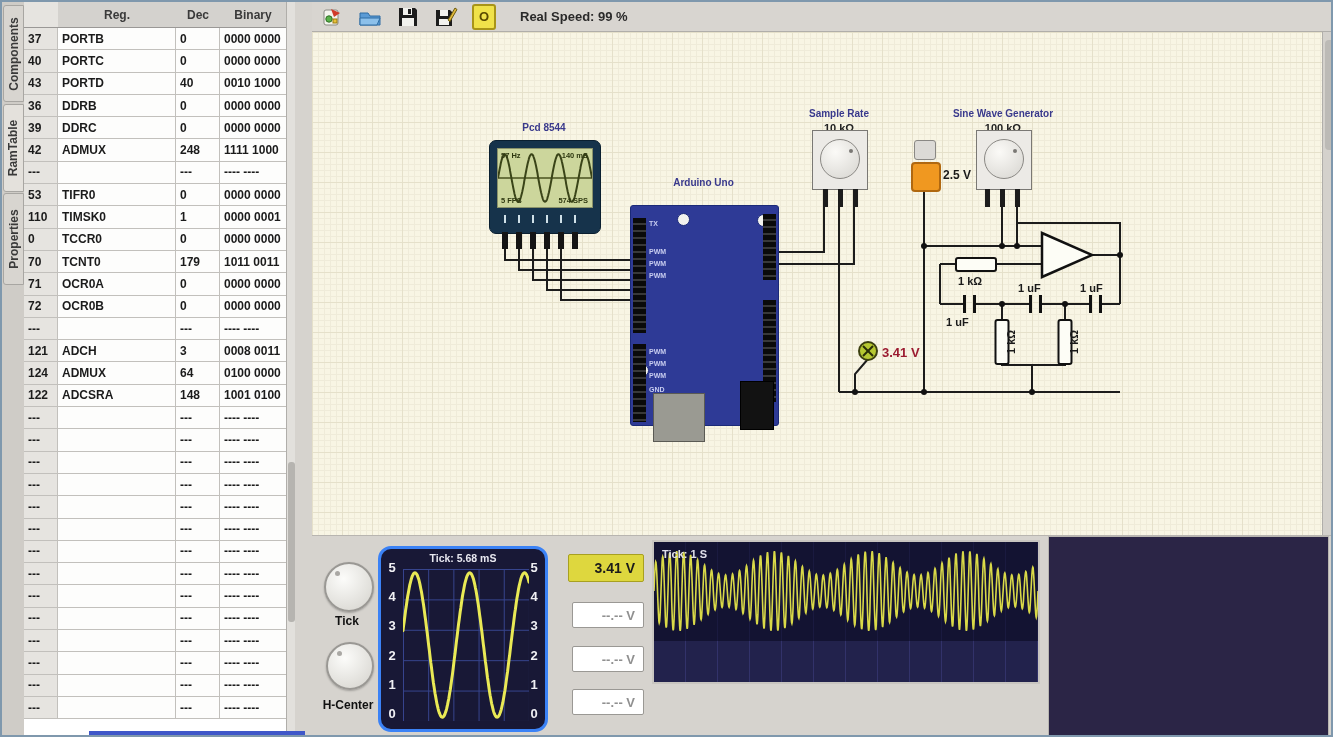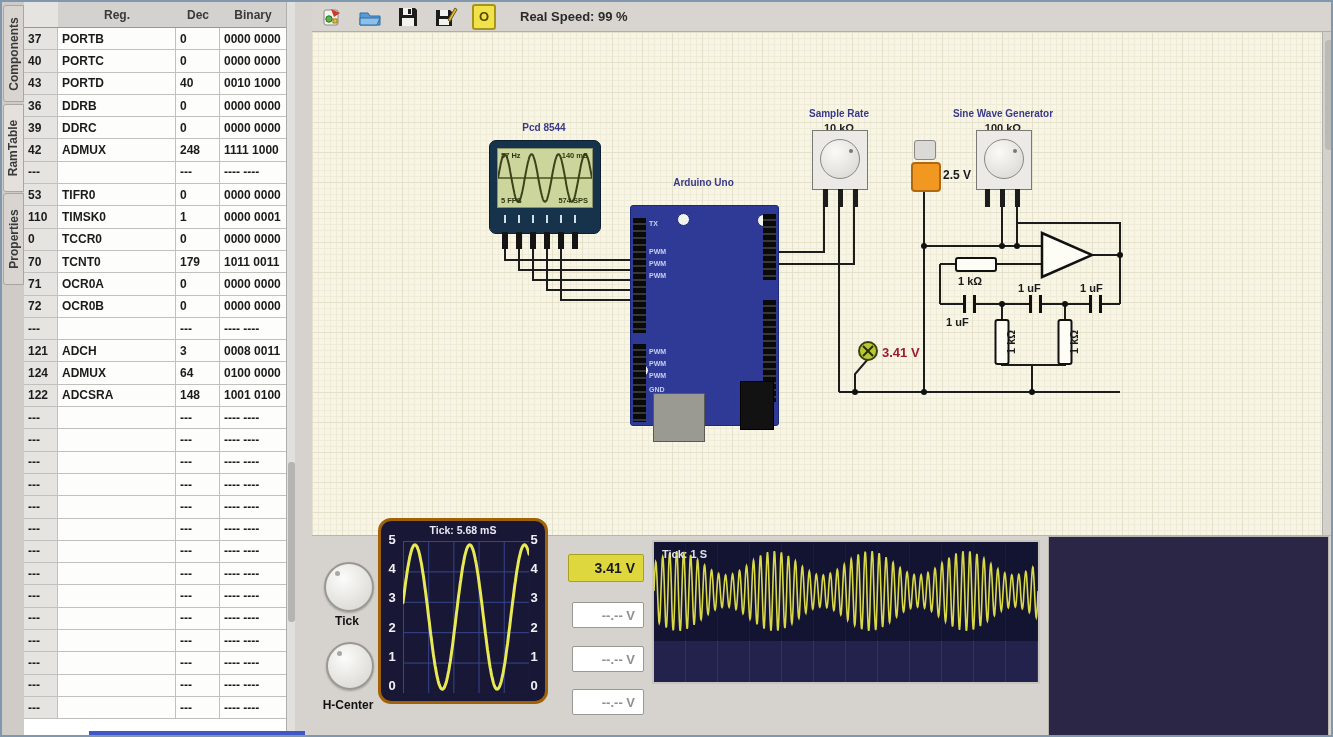--- a/index.html
+++ b/index.html
@@ -64,21 +64,21 @@
   .potleg{position:absolute;width:5px;height:18px;background:#1c1c1c;top:58px;}
   .vsrc-btn{position:absolute;left:912px;top:138px;width:20px;height:18px;background:#dcdad6;border:1px solid #8a8884;border-radius:3px;}
   .vsrc{position:absolute;left:909px;top:160px;width:26px;height:26px;background:#f09820;border:2px solid #b06810;border-radius:4px;}
   .vsrc-label{position:absolute;left:941px;top:166px;font-size:12px;font-weight:700;color:#1a1a1a;}
   
   .bottompanel{position:absolute;left:310px;top:533px;width:1023px;height:204px;background:#d6d3ce;border-top:1px solid #b8b5b0;}
   .knob{position:absolute;border-radius:50%;background:radial-gradient(circle at 38% 32%,#fcfcfa,#d4d2cc);
         border:2px solid #9a9894;box-shadow:0 1px 2px rgba(0,0,0,.25);}
   .knob::after{content:"";position:absolute;left:9px;top:7px;width:5px;height:5px;border-radius:50%;background:#aaa8a4;}
   .knoblabel{position:absolute;font-size:12px;font-weight:700;color:#111;text-align:center;}
-  .scope{position:absolute;left:376px;top:516px;width:170px;height:186px;background:#181836;border:3px solid #a16207;border-radius:13px;box-sizing:border-box;}
+  .scope{position:absolute;left:376px;top:544px;width:170px;height:186px;background:#181836;border:3px solid #3b82f6;border-radius:13px;box-sizing:border-box;}
   .scopetitle{position:absolute;left:0;top:3px;width:100%;text-align:center;font-size:10.5px;font-weight:700;color:#e8e8f0;}
   .scopeplot{position:absolute;left:22px;top:20px;width:126px;height:152px;
      background-image:linear-gradient(#36448e 1px,transparent 1px),linear-gradient(90deg,#36448e 1px,transparent 1px);
      background-size:25.2px 30.4px;}
   .yticks{position:absolute;top:12px;width:16px;height:160px;display:flex;flex-direction:column;justify-content:space-between;}
   .yticks span{font-size:13px;font-weight:700;color:#f0f0f4;text-align:center;line-height:14px;}
   .vmcol .vm{position:absolute;left:570px;width:72px;height:26px;background:#fff;border:1px solid #9a9894;border-radius:2px;
       font-size:13px;font-weight:700;color:#909090;display:flex;align-items:center;justify-content:flex-end;padding-right:8px;box-sizing:border-box;}
   .vmcol .vm.active{left:566px;width:76px;height:28px;background:#ded73e;border:1px solid #a8a020;color:#1b1b1b;font-size:14px;}
   .plotter{position:absolute;left:650px;top:538px;width:388px;height:144px;background:#22224c;border:2px solid #c8c5c0;box-sizing:border-box;

